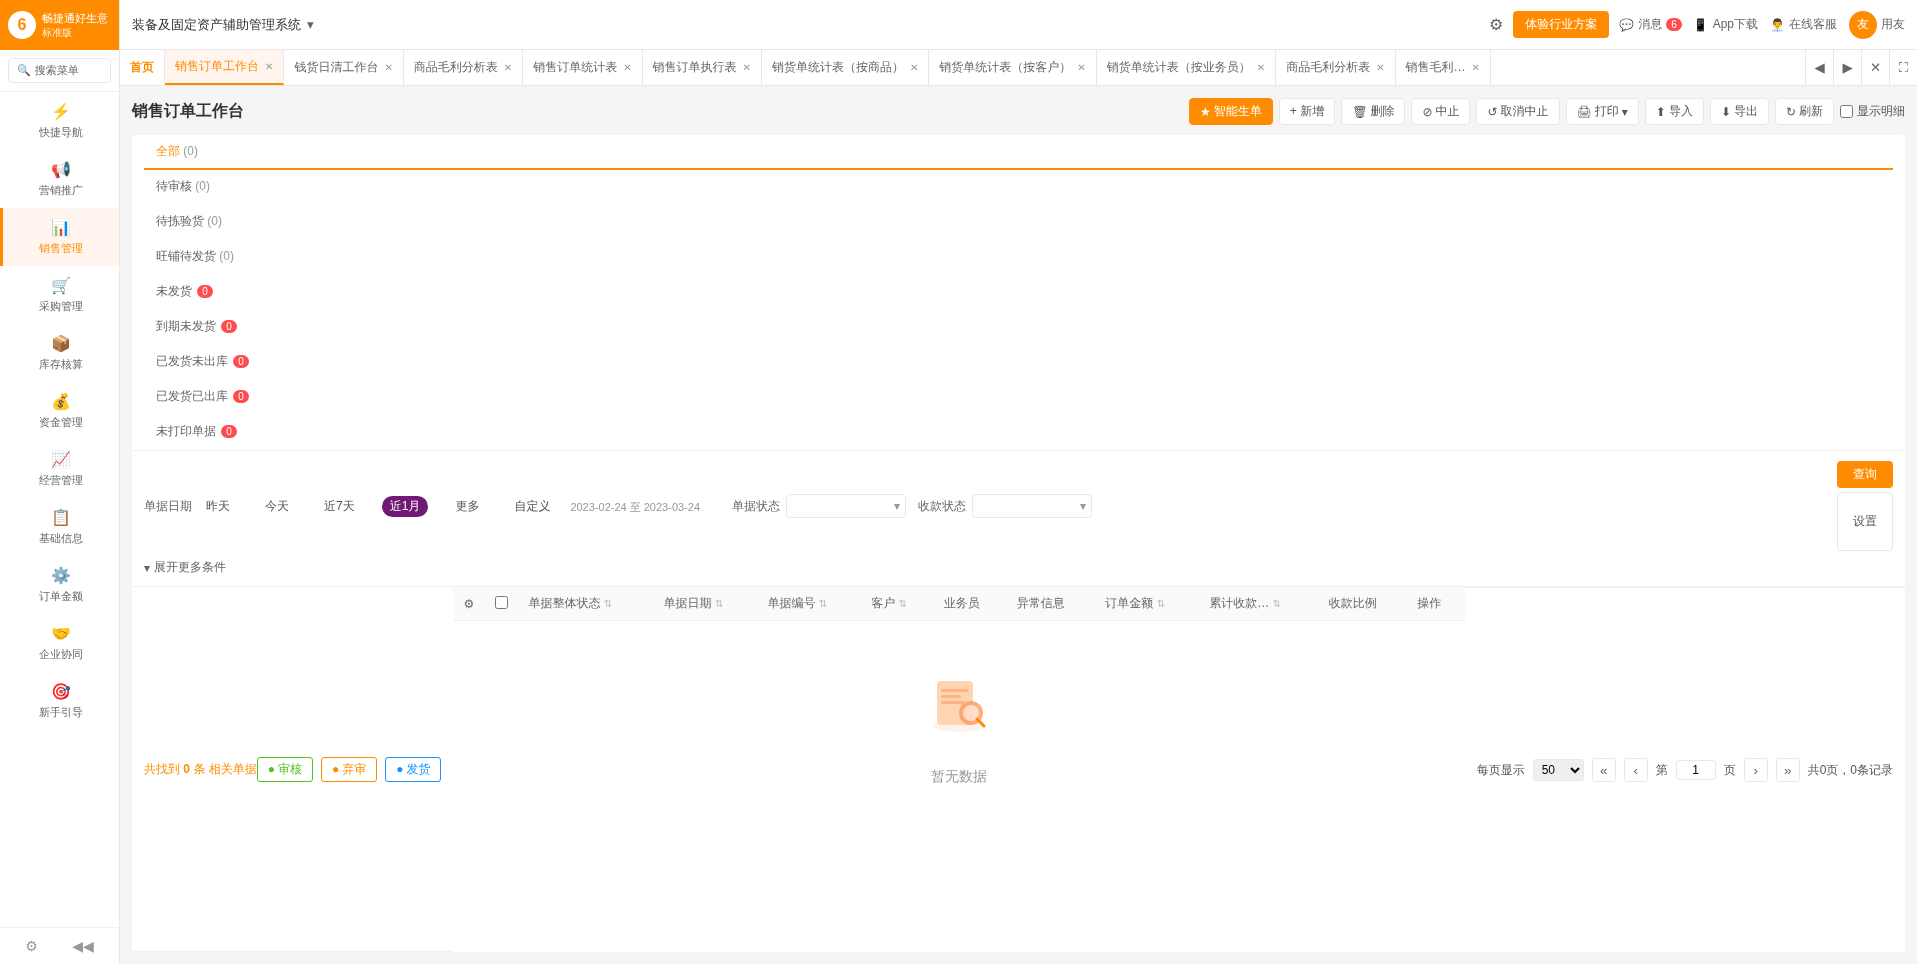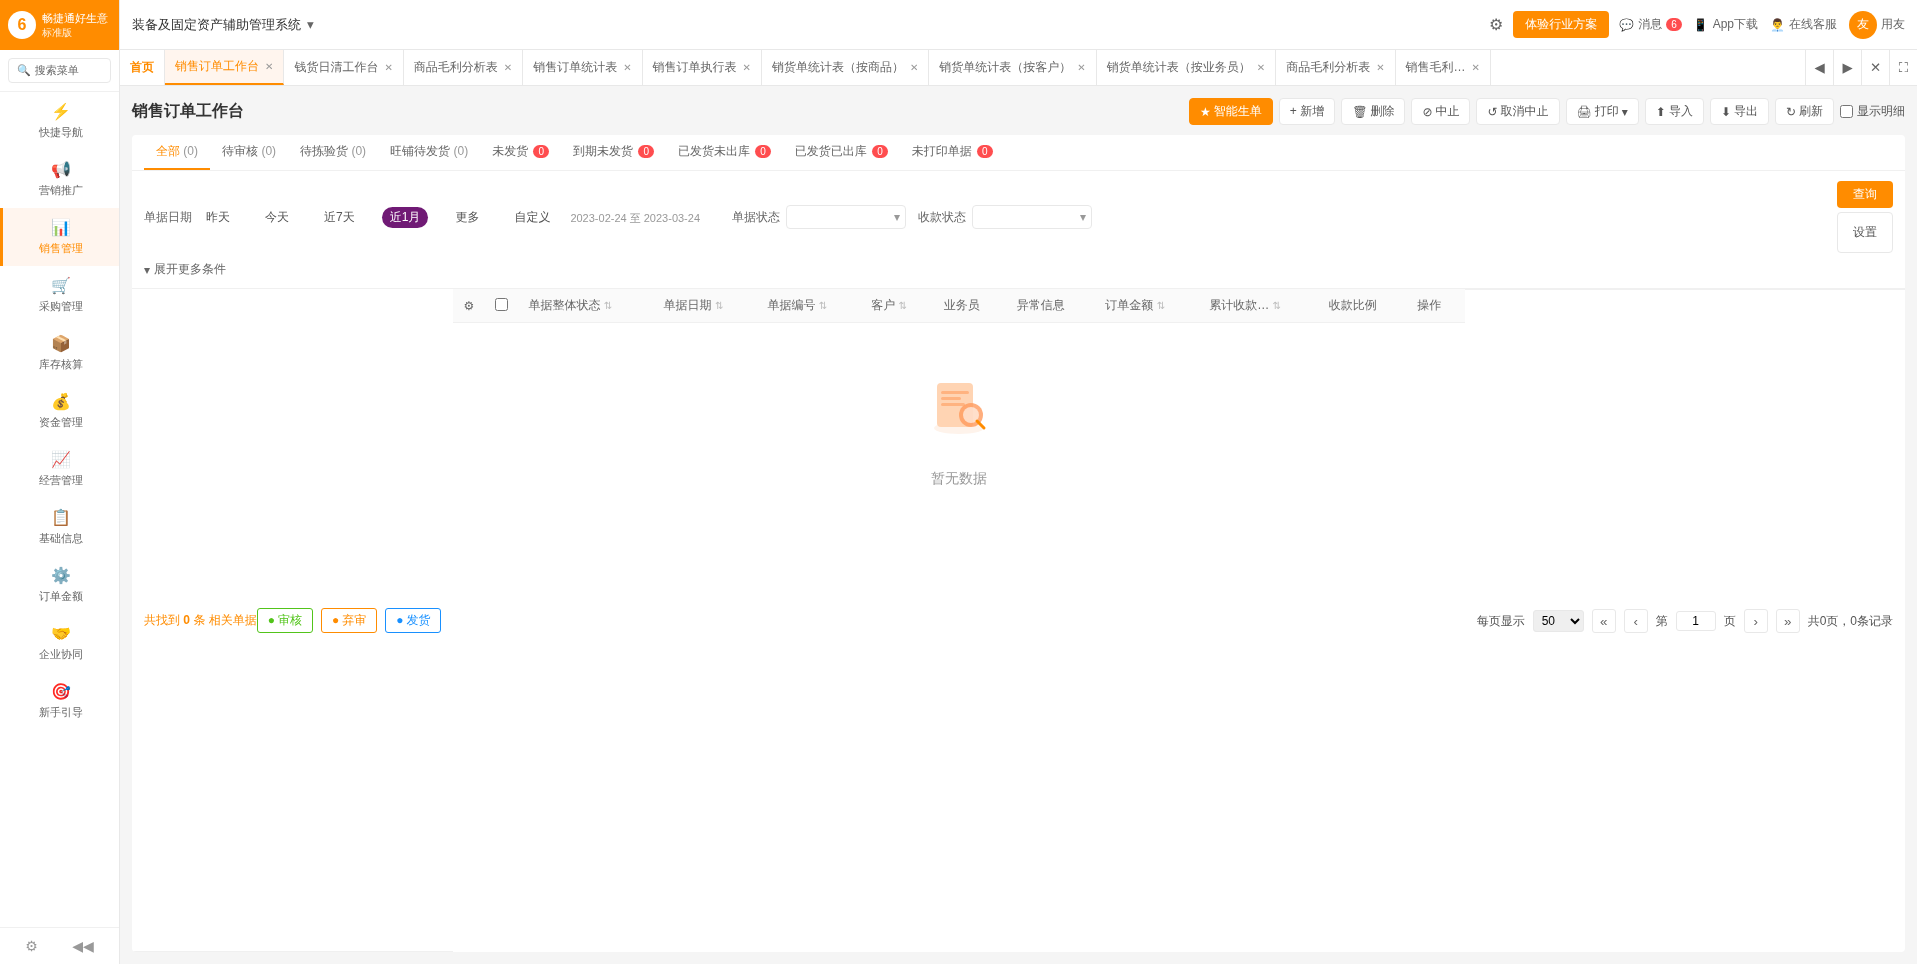--- a/index.html
+++ b/index.html
@@ -49,41 +49,41 @@
     .page-header { display: flex; align-items: center; justify-content: space-between; margin-bottom: 10px; }
     .page-title { font-size: 16px; font-weight: bold; color: #333; }
     .page-actions { display: flex; align-items: center; gap: 6px; }
     .action-btn { display: flex; align-items: center; gap: 3px; padding: 4px 10px; border: 1px solid #e8e8e8; border-radius: 4px; background: #fff; font-size: 12px; color: #555; cursor: pointer; }
     .action-btn.primary { background: #ff8c00; color: #fff; border-color: #ff8c00; }
 
     
     .workbench { background: #fff; border-radius: 4px; flex: 1; display: flex; flex-direction: column; overflow: hidden; }
 
     
-    .subtabs { display: flex; padding: 0 12px; border-bottom: 1px solid #f0f0f0; gap: 0; }
+    .subtabs { display: flex; padding: 0 12px; border-bottom: 1px solid #f0f0f0; gap: 0; flex-direction: column; }
     .subtab { padding: 8px 12px; font-size: 12px; color: #666; cursor: pointer; border-bottom: 2px solid transparent; white-space: nowrap; }
     .subtab.active { color: #ff8c00; border-bottom-color: #ff8c00; }
     .subtab-badge { background: #ff4d4f; color: #fff; border-radius: 10px; padding: 1px 5px; font-size: 10px; margin-left: 2px; }
     .subtab-count { color: #999; }
 
     
     .filter-area { padding: 10px 12px; border-bottom: 1px solid #f0f0f0; }
     .filter-row { display: flex; align-items: center; gap: 12px; flex-wrap: wrap; }
     .filter-item { display: flex; align-items: center; gap: 6px; font-size: 12px; color: #555; }
     .filter-label { white-space: nowrap; color: #666; }
     .filter-date-opts { display: flex; gap: 19px; }
     .filter-date-opt { padding: 2px 8px; border-radius: 3px; cursor: pointer; color: #555; font-size: 12px; }
     .filter-date-opt.active { background: #701a75; color: #fff; border-radius: 12px; padding: 2px 8px; }
     .filter-date-range { font-size: 11px; color: #999; margin-top: 2px; }
     .filter-select { border: 1px solid #e8e8e8; border-radius: 4px; padding: 4px 24px 4px 8px; font-size: 12px; color: #555; background: #fff; cursor: pointer; min-width: 120px; appearance: none; position: relative; }
     .filter-select-wrap { position: relative; display: inline-flex; align-items: center; }
     .filter-select-wrap::after { content: '▾'; position: absolute; right: 6px; color: #999; pointer-events: none; }
     .filter-expand { display: flex; align-items: center; gap: 4px; color: #666; font-size: 12px; cursor: pointer; margin-left: auto; }
     .query-btn { background: #ff8c00; color: #fff; border: none; border-radius: 4px; padding: 5px 16px; font-size: 12px; cursor: pointer; }
-    .set-btn { background: #fff; color: #555; border: 1px solid #e8e8e8; border-radius: 4px; padding: 11px 12px; font-size: 12px; cursor: pointer; }
+    .set-btn { background: #fff; color: #555; border: 1px solid #e8e8e8; border-radius: 4px; padding: 20px 12px; font-size: 12px; cursor: pointer; }
     .filter-actions { display: flex; flex-direction: column; gap: 4px; margin-left: auto; }
 
     
     .table-area { flex: 1; display: flex; overflow: hidden; }
     .table-toolbar { padding: 8px 12px; display: flex; align-items: center; justify-content: space-between; border-bottom: 1px solid #f0f0f0; }
     .table-info { font-size: 12px; color: #666; }
     .table-info span { color: #ff8c00; }
     .table-btns { display: flex; gap: 8px; }
     .table-btn { display: flex; align-items: center; gap: 3px; padding: 3px 10px; border: 1px solid #e8e8e8; border-radius: 3px; background: #fff; font-size: 12px; color: #555; cursor: pointer; }
     .table-btn.audit { color: #52c41a; border-color: #52c41a; }

